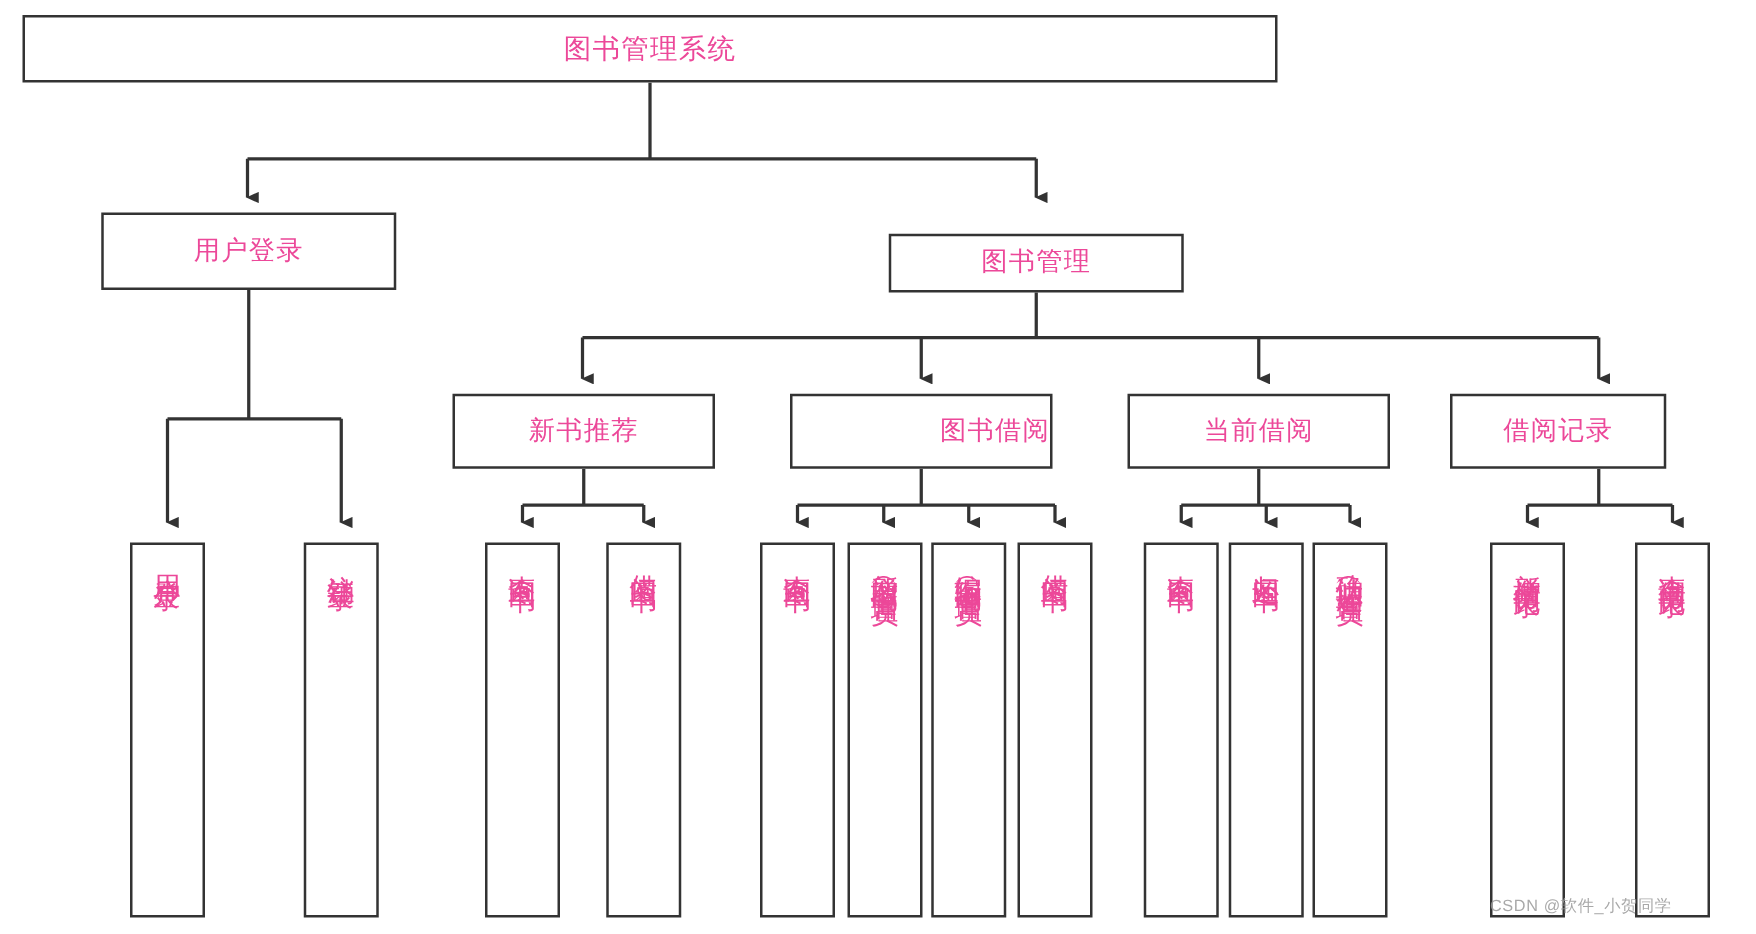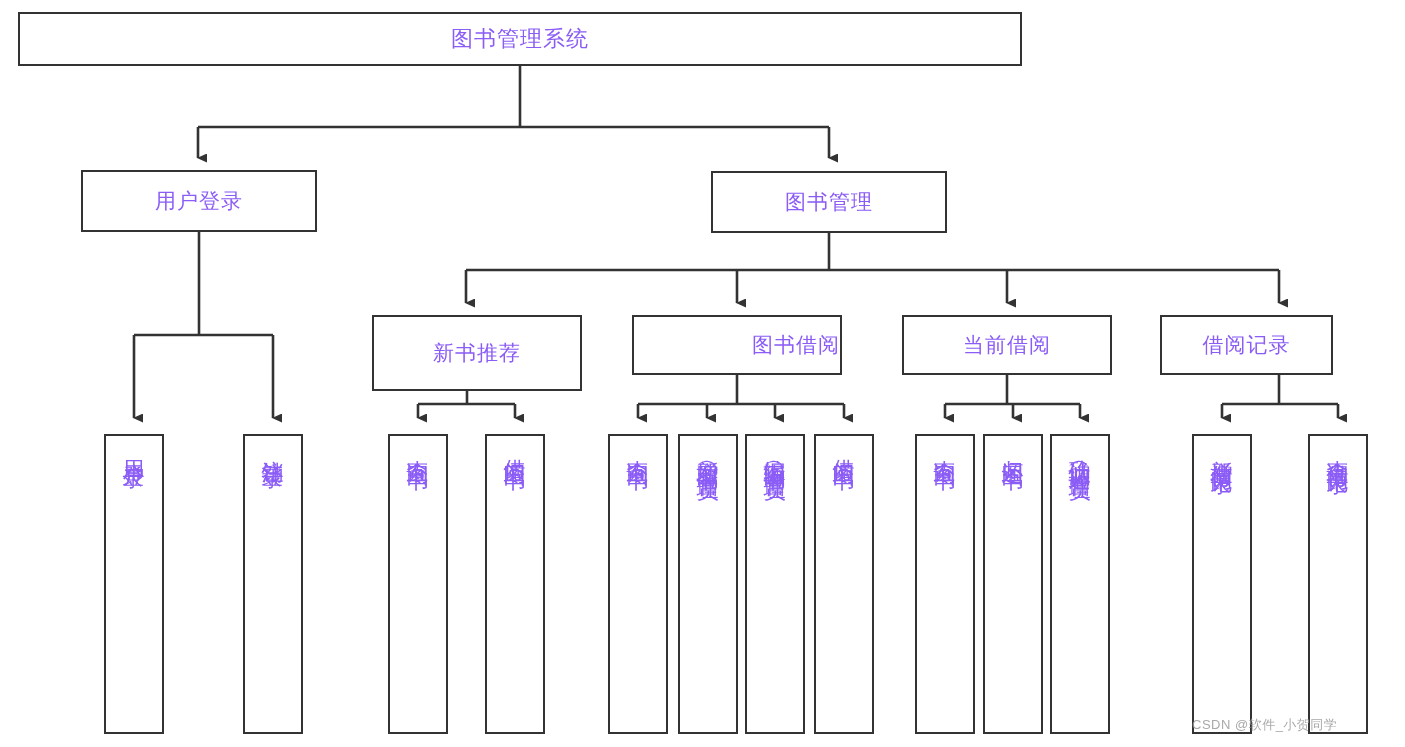--- a/index.html
+++ b/index.html
@@ -26,21 +26,21 @@
     pointer-events: none;
   }
   .node {
     position: absolute;
     box-sizing: border-box;
     border: 2px solid #333333;
     background: #ffffff;
     display: flex;
     align-items: center;
     justify-content: center;
-    color: #8b5cf6;
+    color: #ec4899;
   }
   .node .label {
     display: block;
     text-align: center;
     line-height: 1.18;
   }
   
   .node.h .label {
     font-size: 21px;
     letter-spacing: 1px;
@@ -127,25 +127,25 @@
     </g>
   </svg>
 
   <div class="node h root" style="left:18px; top:12px; width:1004px; height:54px;">
     <span class="label">图书管理系统</span>
   </div>
 
   <div class="node h" style="left:81px; top:170px; width:236px; height:62px;">
     <span class="label">用户登录</span>
   </div>
-  <div class="node h" style="left:711px; top:171px; width:236px; height:62px;">
+  <div class="node h" style="left:711px; top:187px; width:236px; height:47px;">
     <span class="label">图书管理</span>
   </div>
 
-  <div class="node h" style="left:372px; top:315px; width:210px; height:76px;">
+  <div class="node h" style="left:362px; top:315px; width:210px; height:60px;">
     <span class="label">新书推荐</span>
   </div>
   <div class="node h" style="left:632px; top:315px; width:210px; height:60px;justify-content:flex-end;">
     <span class="label">图书借阅</span>
   </div>
   <div class="node h" style="left:902px; top:315px; width:210px; height:60px;">
     <span class="label">当前借阅</span>
   </div>
   <div class="node h" style="left:1160px; top:315px; width:173px; height:60px;">
     <span class="label">借阅记录</span>

